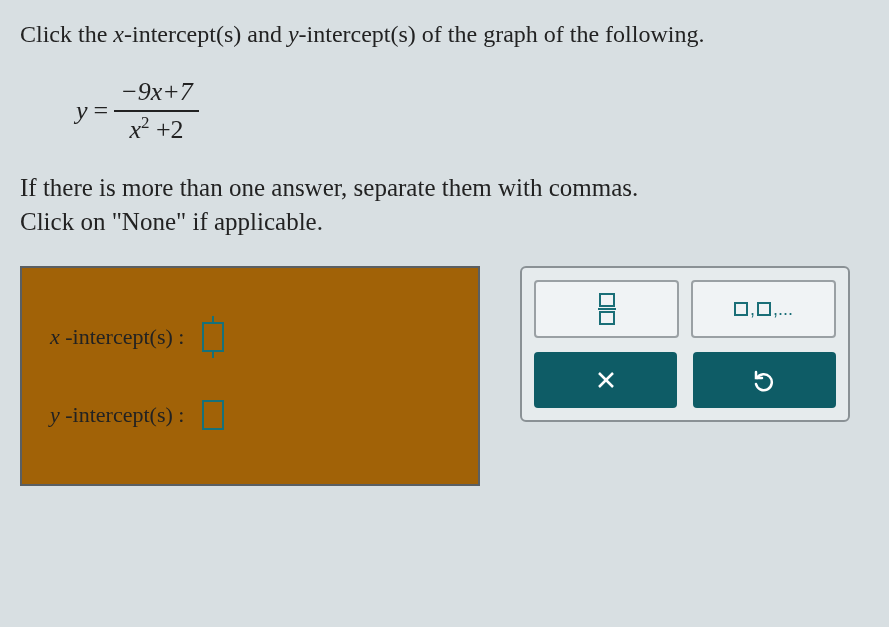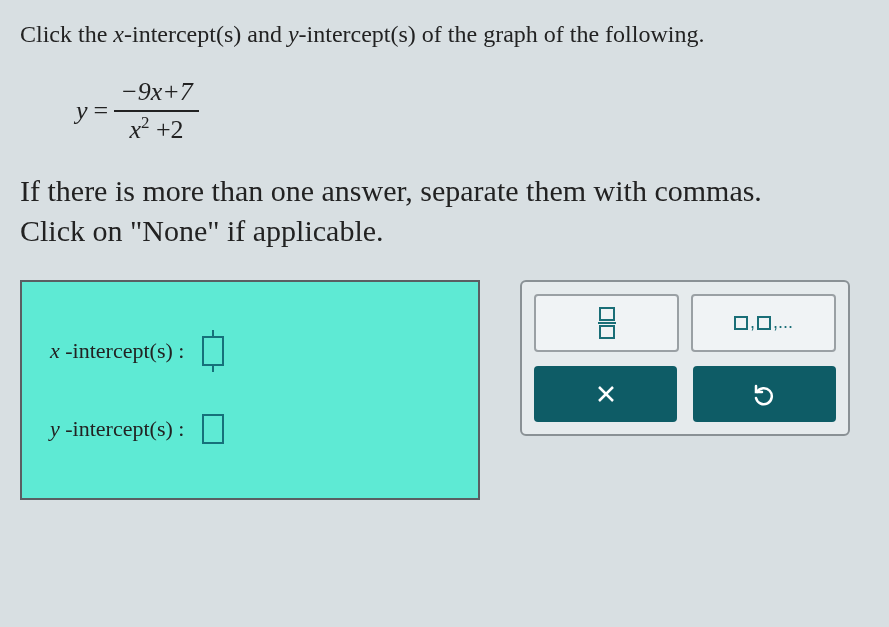--- a/index.html
+++ b/index.html
@@ -26,25 +26,25 @@
       align-items: center;
       line-height: 1.1;
     }
     .fraction .num, .fraction .den { padding: 2px 6px; }
     .fraction .bar {
       width: 100%;
       border-top: 2px solid #222;
       margin: 2px 0;
     }
     .sup { font-size: 0.65em; vertical-align: super; line-height: 0; }
-    .instructions { font-size: 30px; line-height: 1.35; margin-bottom: 28px; }
+    .instructions { font-size: 25px; line-height: 1.35; margin-bottom: 28px; }
     .bottom-row { display: flex; gap: 40px; align-items: flex-start; }
     .answers-box {
       border: 2px solid #5a5f63;
-      background: #5eead4;
+      background: #a16207;
       width: 460px;
       height: 220px;
       padding: 30px 28px;
       display: flex;
       flex-direction: column;
       justify-content: space-around;
     }
     .answer-line {
       display: flex;
       align-items: center;

